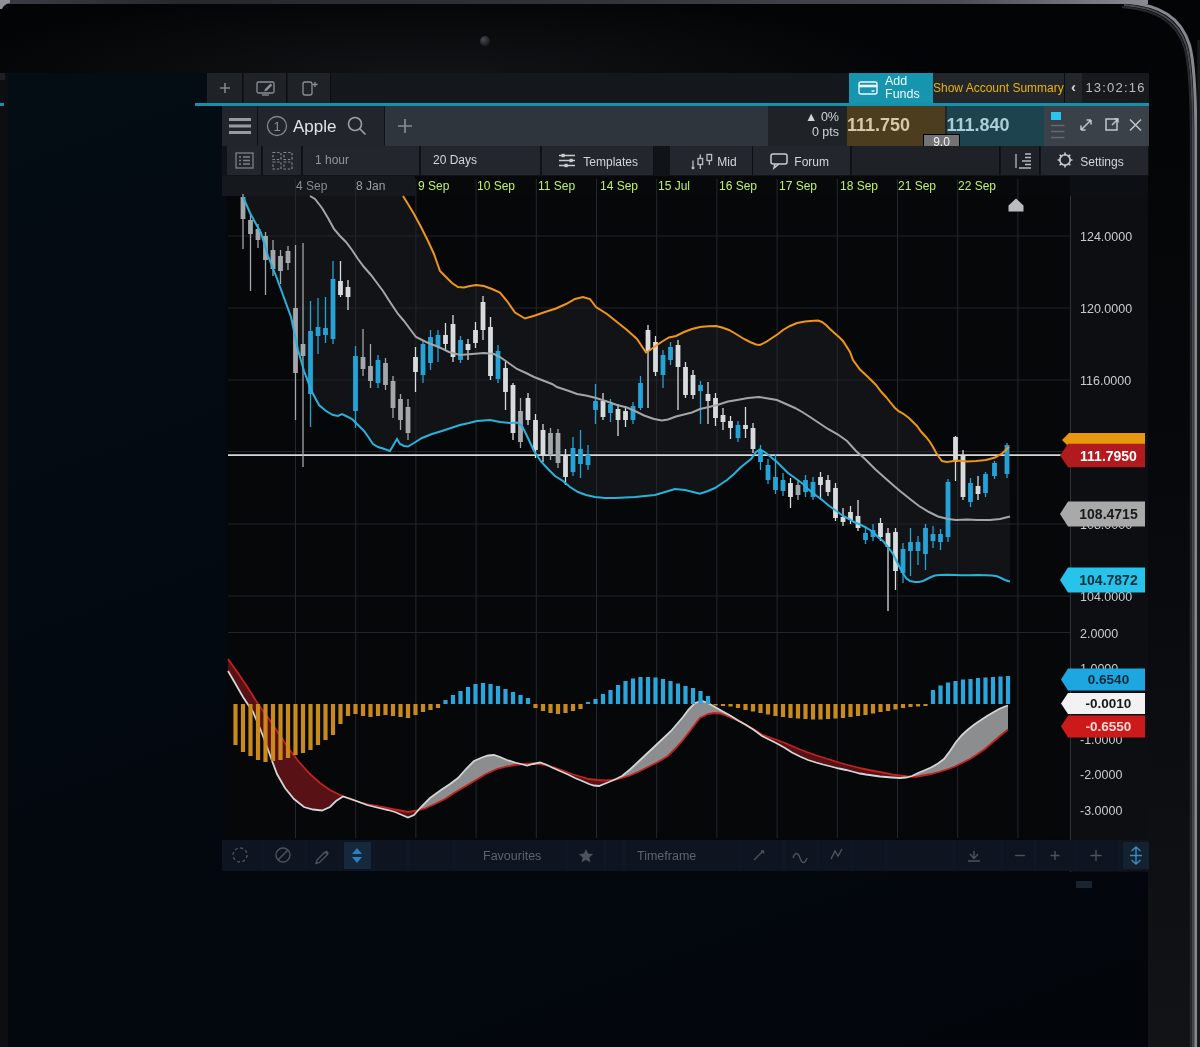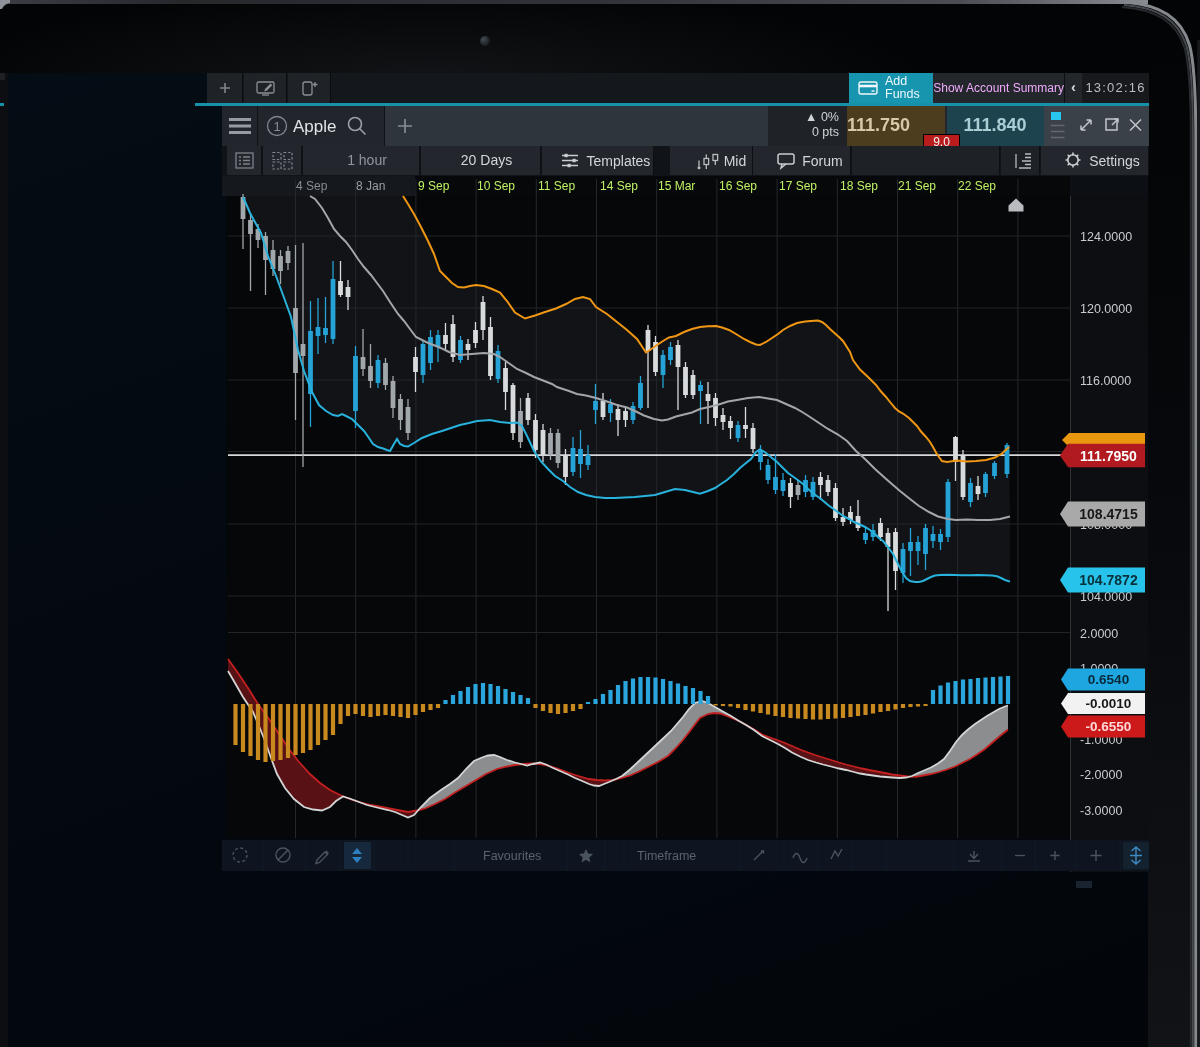--- a/index.html
+++ b/index.html
@@ -17,21 +17,21 @@
 .tab{position:absolute;top:0;height:30px;background:#1f2328;border-right:1px solid #0b0d10}
 
 #teal{position:absolute;left:195px;top:103px;width:954px;height:2.5px;background:#1791aa}
 #teal2{position:absolute;left:0;top:103px;width:4px;height:2.5px;background:#1791aa}
 
 #row2{position:absolute;left:222px;top:106px;width:927px;height:40px;background:#22262c}
 .cell{position:absolute;top:0;height:40px}
 
 #row3{position:absolute;left:222px;top:146px;width:927px;height:30px;background:#101317}
 .c3{position:absolute;top:0;height:29px;background:#23272d;border-right:1px solid #0d0f12;
-color:#d2d6d9;font-size:14px;line-height:29px;text-align:center;padding-left:12px}
+color:#d2d6d9;font-size:12px;line-height:29px;text-align:left;padding-left:12px}
 
 #daterow{position:absolute;left:222px;top:176px;width:927px;height:20px}
 .dlab{position:absolute;top:3px;font-size:12px;color:#bef264}
 
 #btoolbar{position:absolute;left:222px;top:840px;width:927px;height:31px;background:#0e1420}
 #frame-right{position:absolute;left:1148px;top:0;width:52px;height:1047px;background:linear-gradient(180deg,#030405 0%,#07080b 45%,#0d0f12 80%,#111316 100%)}
 svg{vertical-align:top}
 .axt{fill:#c9cccf;font-size:12.5px;font-family:"Liberation Sans",sans-serif}
 </style></head>
 <body>
@@ -452,21 +452,21 @@
 <div class="abs" style="left:849px;top:73px;width:84px;height:30px;background:#1794ae;color:#eef8fa;font-size:12.5px;line-height:13px;padding-top:2px">
   <svg width="26" height="26" style="position:absolute;left:6px;top:2px">
       <g stroke="#f0f8fa" fill="none" stroke-width="1.4">
   <rect x="4" y="7" width="18" height="12" rx="2"></rect>
         <path d="M4 11 h18" stroke-width="2.6"></path>
         <path d="M16.5 16 h3"></path>
       </g>
     </svg>
   <div style="margin-left:36px">Add<br>Funds</div>
 </div>
-<div class="abs" style="left:933px;top:73px;width:131px;height:30px;background:#23272c;color:#f0abfc;font-size:12px;line-height:30px;text-align:right">Show Account Summary</div>
+<div class="abs" style="left:933px;top:73px;width:131px;height:30px;background:#23272c;color:#eab308;font-size:12px;line-height:30px;text-align:left">Show Account Summary</div>
 <div class="abs" style="left:1064px;top:73px;width:18px;height:30px;background:#23272c;border-left:1px solid #0c0e11;color:#d4d8db;font-size:15px;line-height:28px;text-align:center;font-weight:bold">‹</div>
 <div class="abs" style="left:1082px;top:73px;width:67px;height:30px;background:#17191d;color:#b9bdc1;font-size:13px;line-height:30px;text-align:center;letter-spacing:1.2px">13:02:16</div>
 
 <div id="row2">
   <div class="cell" style="left:0;width:36px;border-right:1px solid #101215">
     <svg width="36" height="40">
         <g stroke="#959ba1" stroke-width="3">
           <path d="M7 13.5 h22 M7 20 h22 M7 26.5 h22"></path>
         </g>
       </svg>
@@ -483,35 +483,35 @@
   <div class="cell" style="left:163px;width:383px;background:#2f353c">
     <svg width="40" height="40">
         <path d="M20 13 v14 M13 20 h14" stroke="#848c94" stroke-width="1.7"></path>
       </svg>
   </div>
   <div class="cell" style="left:546px;width:79px;background:#1f2328;color:#cfd3d6;font-size:12.5px;text-align:right">
     <div style="margin:4px 8px 0 0">▲ 0%</div>
     <div style="margin:1px 8px 0 0">0 pts</div>
   </div>
   <div class="cell" style="left:625px;width:98px;background:#4c3d1f;color:#d6c9a9;font-size:18px;line-height:38px;text-align:left;font-weight:bold">111.750</div>
-  <div class="cell" style="left:724.5px;width:97px;background:#1d444e;color:#abcdd6;font-size:18px;line-height:38px;text-align:center;font-weight:bold">111.840</div>
+  <div class="cell" style="left:724.5px;width:97px;background:#1d444e;color:#abcdd6;font-size:18px;line-height:38px;font-weight:bold">111.840</div>
   <div class="cell" style="left:822px;width:105px;background:#3b4148">
     <svg width="105" height="40">
       <rect x="7" y="6" width="10" height="8" fill="#29c6f0"></rect>
       <path d="M7 19.5 h13.5 M7 25.5 h13.5 M7 31.5 h13.5" stroke="#63696f" stroke-width="1.5"></path>
       <g stroke="#c2c6ca" stroke-width="1.5" fill="none">
         <path d="M37 24 l10-10 M37 24 v-4.5 M37 24 h4.5 M47 14 v4.5 M47 14 h-4.5"></path>
         <rect x="62" y="13" width="11" height="11"></rect>
         <path d="M68 19 l6-6 M70.5 13 h3.5 v3.5"></path>
         <path d="M86 13.5 l11 11 M97 13.5 l-11 11"></path>
       </g>
     </svg>
   </div>
 </div>
-<div class="abs" style="left:923px;top:134px;width:37px;height:16px;background:#b91c1c;border:1px solid #000;color:#f2f3f4;font-size:12px;line-height:14px;text-align:center">9.0</div>
+<div class="abs" style="left:923px;top:134px;width:37px;height:16px;background:#737373;border:1px solid #000;color:#f2f3f4;font-size:12px;line-height:14px;text-align:center">9.0</div>
 
 <div id="row3">
   <div class="c3" style="left:5px;width:35px;padding-left:0">
     <svg width="35" height="29">
         <g fill="none" stroke="#7c8288" stroke-width="1.3">
     <rect x="9" y="7" width="17" height="15"></rect>
           <path d="M12 11 h2 M16 11 h7 M12 14.5 h2 M16 14.5 h7 M12 18 h2 M16 18 h7"></path>
         </g>
       </svg>
   </div>
@@ -573,21 +573,21 @@
     </svg>&nbsp;Settings</div>
 </div>
 
 <div id="daterow">
   <div class="dlab" style="left:74px;color:#878c90">4 Sep</div>
   <div class="dlab" style="left:134px;color:#9b9fa3">8 Jan</div>
   <div class="dlab" style="left:196px">9 Sep</div>
   <div class="dlab" style="left:255px">10 Sep</div>
   <div class="dlab" style="left:316px">11 Sep</div>
   <div class="dlab" style="left:378px">14 Sep</div>
-  <div class="dlab" style="left:436px">15 Mar</div>
+  <div class="dlab" style="left:436px">15 Jul</div>
   <div class="dlab" style="left:497px">16 Sep</div>
   <div class="dlab" style="left:557px">17 Sep</div>
   <div class="dlab" style="left:618px">18 Sep</div>
   <div class="dlab" style="left:676px">21 Sep</div>
   <div class="dlab" style="left:736px">22 Sep</div>
 </div>
 
 <div id="btoolbar">
   <svg width="927" height="31">
     <g stroke="#4a545f" stroke-width="1.4" fill="none">

